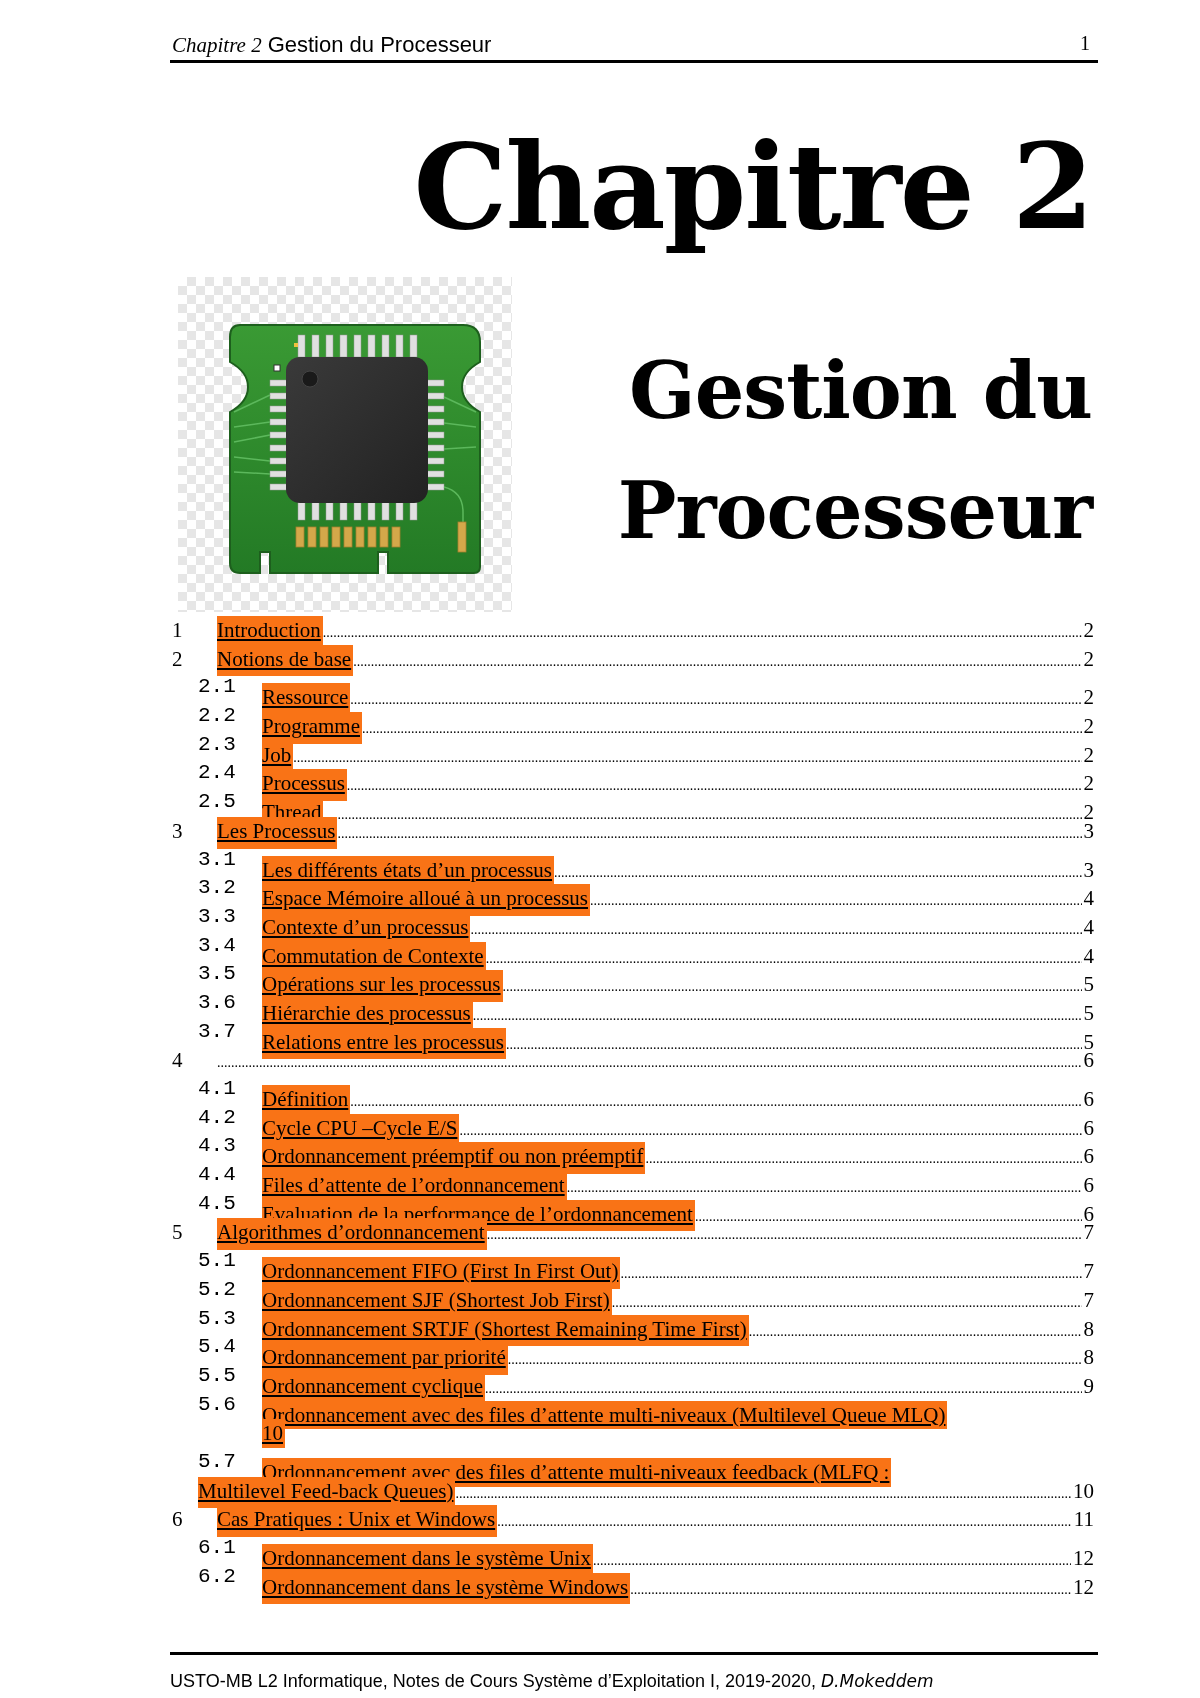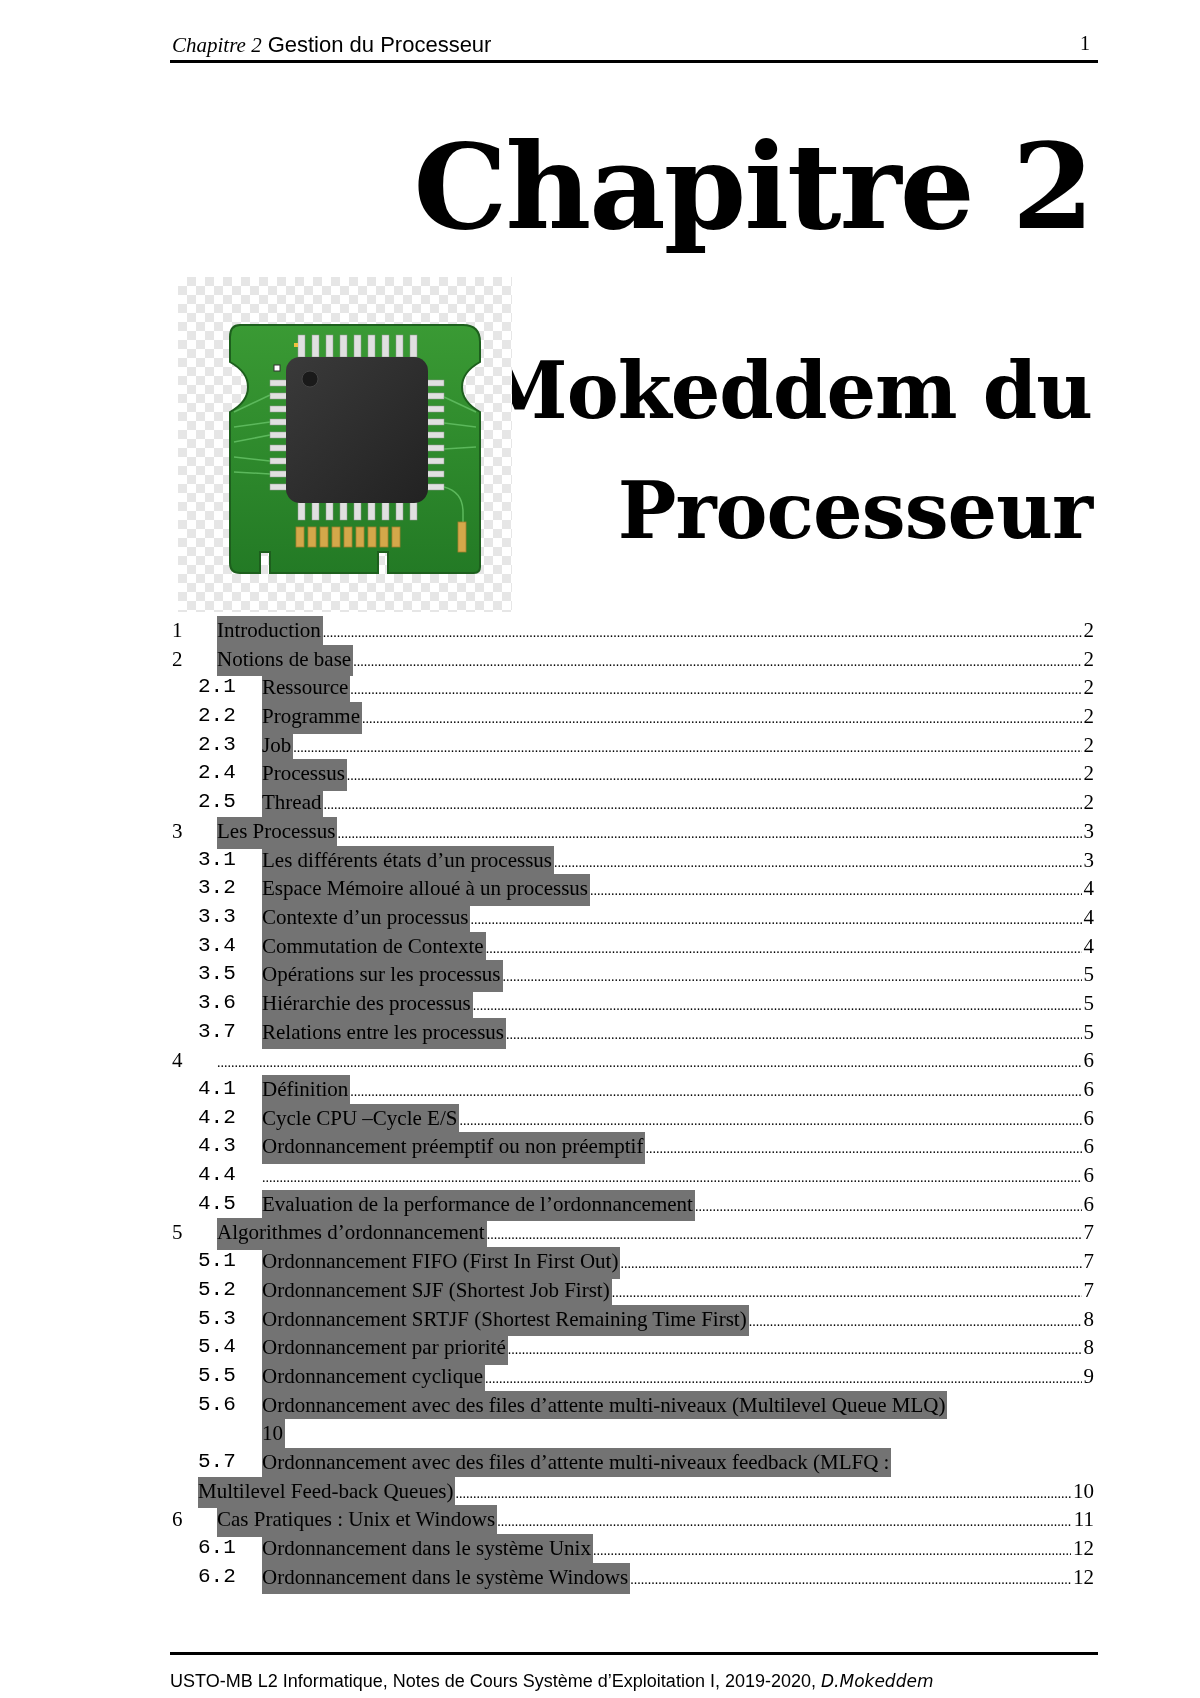--- a/index.html
+++ b/index.html
@@ -23,22 +23,22 @@
       linear-gradient(45deg, #e6e6e6 25%, transparent 25%, transparent 75%, #e6e6e6 75%);
     background-size: 18px 18px; background-position: 0 0, 9px 9px; }
   .image-box svg { position: absolute; left: 0; top: 0; }
 
   .toc { position: absolute; left: 172px; top: 616px; width: 922px; font-family: "Liberation Serif", serif; font-size: 21px; }
   .toc-row { position: relative; height: 28.7px; line-height: 28.7px; white-space: nowrap; }
   .toc-row .num { position: absolute; top: 0; }
   .toc-row .lvl1-num { left: 0; }
   .toc-row .lvl2-num { left: 26px; font-family: Liberation Mono, monospace; }
   .toc-row .txt-wrap { position: absolute; left: 45px; right: 0; top: 0; display: flex; }
-  .toc-row.lvl2 .txt-wrap { left: 90px; }
-  .toc-row .txt { flex: 0 0 auto; background: #737373; padding-right: 2px; }
+  .toc-row.lvl2 .txt-wrap { left: 90px; margin-top: 10px; }
+  .toc-row .txt { flex: 0 0 auto; background: #f97316; padding-right: 2px; text-decoration: underline; }
   .toc-row .dots { flex: 1 1 auto; overflow: hidden; }
   .toc-row .dots::after { content: "................................................................................................................................................................................................................................................................"; letter-spacing: 0px; font-size: 14px; }
   .toc-row .pg { flex: 0 0 auto; padding-left: 2px; }
 
   .toc-row.wrap-a .txt-wrap { left: 90px; }
   .toc-row.wrap-c .txt-wrap { left: 26px; }
 
   .footer { position: absolute; left: 170px; top: 1652px; width: 928px; border-top: 3px solid #000; padding-top: 16px; font-family: "Liberation Sans Narrow", "Liberation Sans", sans-serif; font-size: 18px; white-space: nowrap; }
   .footer .author { font-family: "DejaVu Sans", sans-serif; font-size: 17px; font-style: italic; }
 </style>
@@ -46,21 +46,21 @@
 <body>
 
 <div class="header">
   <div class="header-left">
     <span class="chap">Chapitre 2</span><span class="title">Gestion du Processeur</span>
   </div>
   <div class="header-page">1</div>
 </div>
 
 <div class="big-title">Chapitre 2</div>
-<div class="subtitle l1">Mokeddem du</div>
+<div class="subtitle l1">Gestion du</div>
 <div class="subtitle l2">Processeur</div>
 
 <div class="image-box">
   <svg width="334" height="335" viewBox="0 0 334 335">
     <defs>
       <linearGradient id="brd" x1="0" y1="0" x2="0" y2="1">
         <stop offset="0" stop-color="#3a9a34"></stop>
         <stop offset="1" stop-color="#237a25"></stop>
       </linearGradient>
       <linearGradient id="chp" x1="0" y1="0" x2="1" y2="1">
@@ -294,20 +294,21 @@
       <span class="num lvl2-num">4.3</span>
       <div class="txt-wrap">
         <span class="txt">Ordonnancement préemptif ou non préemptif</span>
         <span class="dots"></span>
         <span class="pg">6</span>
       </div>
     </div>
   <div class="toc-row lvl2">
       <span class="num lvl2-num">4.4</span>
       <div class="txt-wrap">
+        <span class="txt">Files d’attente de l’ordonnancement</span>
         <span class="dots"></span>
         <span class="pg">6</span>
       </div>
     </div>
   <div class="toc-row lvl2">
       <span class="num lvl2-num">4.5</span>
       <div class="txt-wrap">
         <span class="txt">Evaluation de la performance de l’ordonnancement</span>
         <span class="dots"></span>
         <span class="pg">6</span>

